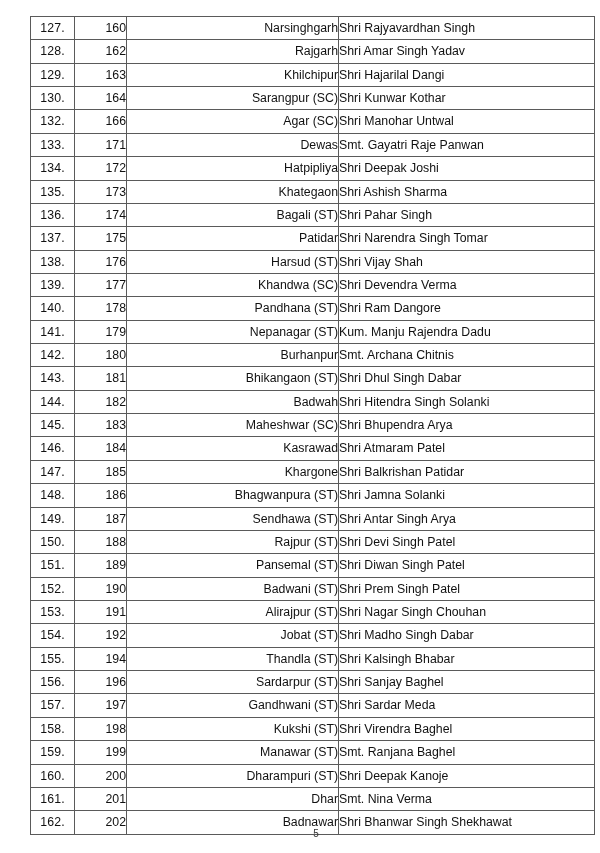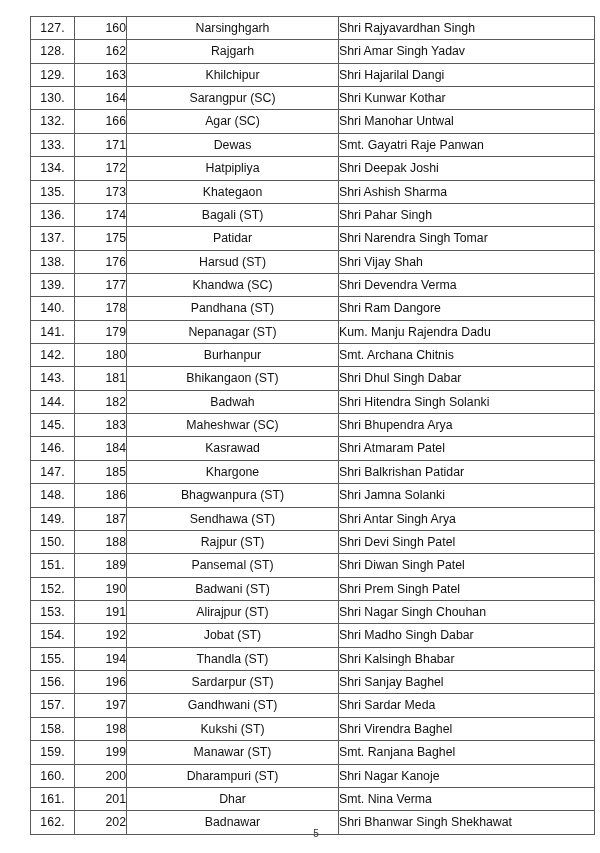--- a/index.html
+++ b/index.html
@@ -55,21 +55,21 @@
   td.sl {
     text-align: center;
     padding-right: 2px;
     letter-spacing: 0.1px;
   }
   td.no {
     text-align: right;
     padding-right: 6px;
   }
   td.const {
-    text-align: center;
+    text-align: right;
     padding-left: 7px;
     margin-left: 30px;
   }
   td.cand {
     text-align: left;
     padding-left: 7px;
     margin-top: 36px;
   }
   .page-number {
     position: absolute;
@@ -285,21 +285,21 @@
           <tr>
             <td class="sl">159.</td>
             <td class="no">199</td>
             <td class="const">Manawar (ST)</td>
             <td class="cand">Smt. Ranjana Baghel</td>
           </tr>
           <tr>
             <td class="sl">160.</td>
             <td class="no">200</td>
             <td class="const">Dharampuri (ST)</td>
-            <td class="cand">Shri Nagar Kanoje</td>
+            <td class="cand">Shri Deepak Kanoje</td>
           </tr>
           <tr>
             <td class="sl">161.</td>
             <td class="no">201</td>
             <td class="const">Dhar</td>
             <td class="cand">Smt. Nina Verma</td>
           </tr>
           <tr>
             <td class="sl">162.</td>
             <td class="no">202</td>

